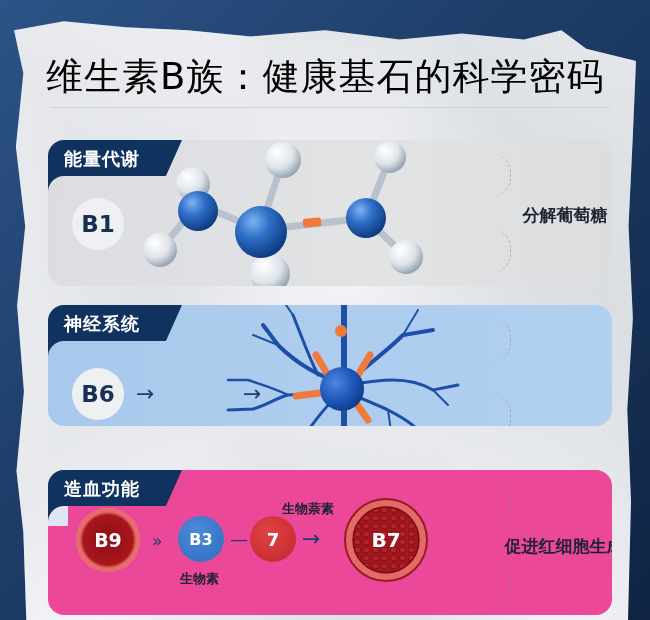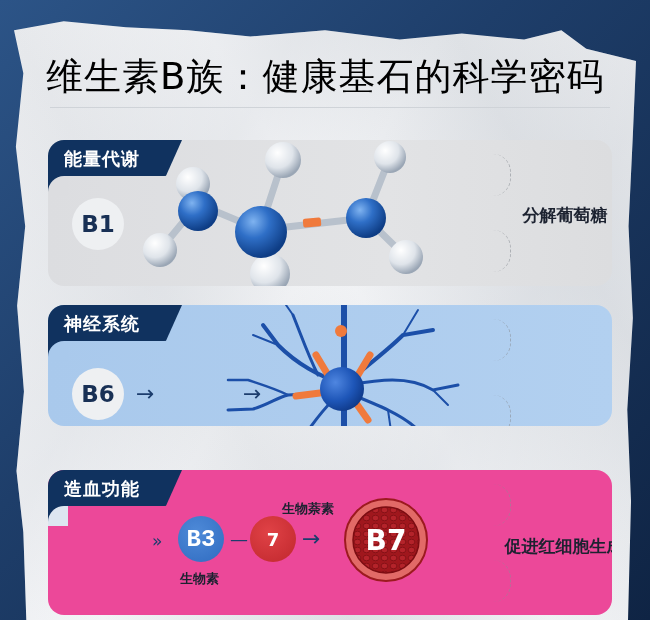--- a/index.html
+++ b/index.html
@@ -178,36 +178,37 @@
   </svg>
 
   <div class="brace" style="top:14px;"></div>
   <div class="brace" style="top:90px; transform: scaleY(-1);"></div>
 </section>
 
 <section class="card c3">
   <div class="tag">造血功能</div>
   <div class="tag-tail"></div>
 
+  <div class="ball" style="left:28px; top:38px; width:64px; height:64px; background: radial-gradient(circle at 50% 50%, #8c0f15 0%, #a8161c 55%, #e46a6a 62%, #f28a86 100%); font-size:19px;">B9</div>
   <div class="arrow" style="left:104px; top:60px; font-size:17px;">»</div>
-  <div class="ball" style="left:130px; top:46px; width:46px; height:46px; background: radial-gradient(circle at 40% 35%, #4e8ad8 0%, #2f6bc0 100%); font-size:24px;font-family:Liberation Mono, monospace;">B3</div>
+  <div class="ball" style="left:130px; top:46px; width:46px; height:46px; background: radial-gradient(circle at 40% 35%, #4e8ad8 0%, #2f6bc0 100%); font-size:16px;">B3</div>
   <div class="label-small" style="left:132px; top:100px;">生物素</div>
   <div class="arrow" style="left:182px; top:58px; font-size:18px;">—</div>
   <div class="ball" style="left:202px; top:46px; width:46px; height:46px; background: radial-gradient(circle at 40% 35%, #e04246 0%, #c0272d 100%); font-size:18px;">7</div>
   <div class="label-small" style="left:218px; top:30px;margin-left:16px;">生物萘素</div>
   <div class="arrow" style="left:254px; top:58px; font-size:22px;">→</div>
 
   <svg style="left:296px;top:28px;" width="84" height="84" viewBox="0 0 84 84">
     <defs>
       <pattern id="cells" width="9" height="8" patternUnits="userSpaceOnUse">
         <rect width="9" height="8" fill="#a0171d"></rect>
         <ellipse cx="4.5" cy="4" rx="3.4" ry="2.8" fill="#b4232a" stroke="#7c0c11" stroke-width="0.8"></ellipse>
       </pattern>
     </defs>
     <circle cx="42" cy="42" r="41" fill="#e26a67" stroke="#9c1a1f" stroke-width="2"></circle>
     <circle cx="42" cy="42" r="33" fill="url(#cells)" stroke="#7c0c11" stroke-width="1.5"></circle>
   </svg>
-  <div class="ball" style="left:296px; top:28px; width:84px; height:84px; font-size:28px; background: transparent;">B7</div>
+  <div class="ball" style="left:296px; top:28px; width:84px; height:84px; font-size:20px; background: transparent;">B7</div>
 
   <div class="brace" style="top:14px;"></div>
   <div class="brace" style="top:90px; transform: scaleY(-1);"></div>
   <div class="result" style="top:65px;">促进红细胞生成</div>
 </section>
 
 </body></html>

